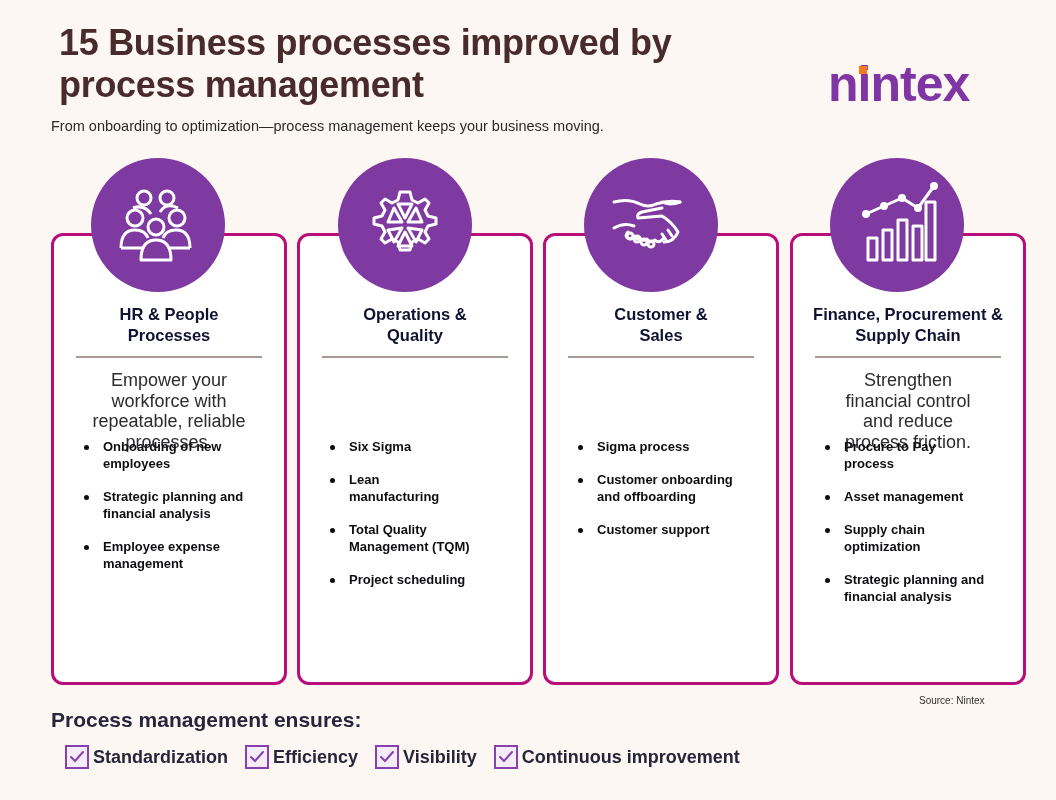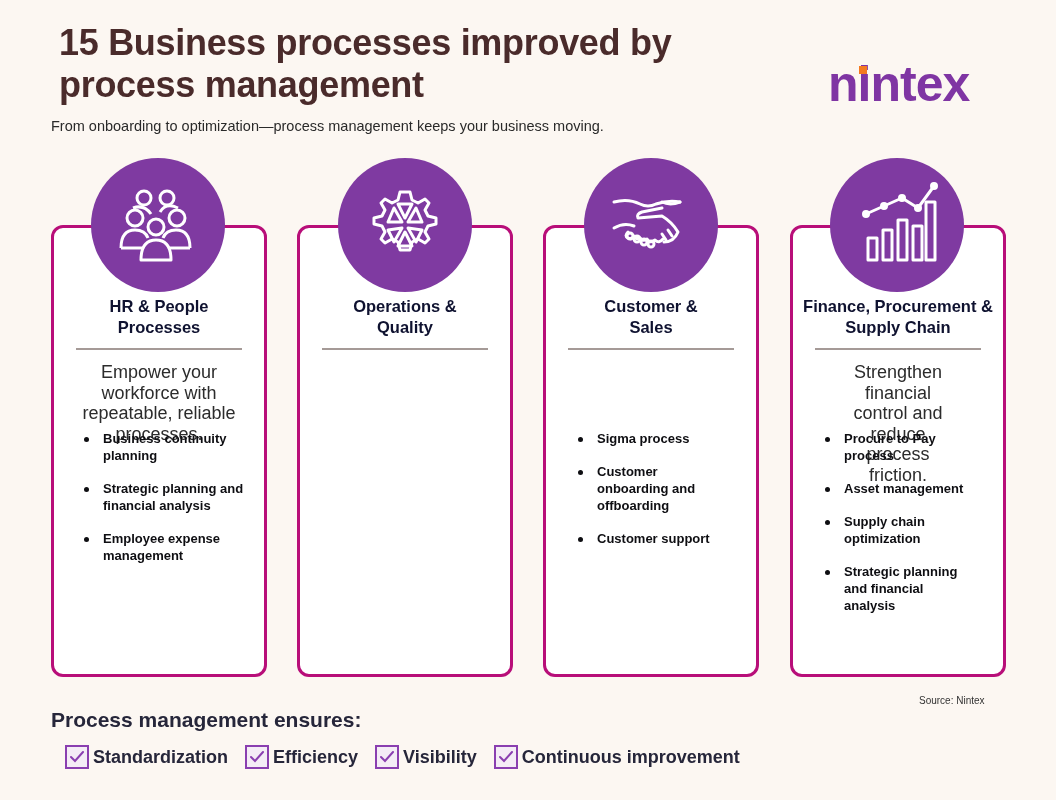--- a/index.html
+++ b/index.html
@@ -25,21 +25,21 @@
   .logo {
     position: absolute; left: 828px; top: 56px;
     font-size: 50px; font-weight: 700; color: #7f35a3;
     letter-spacing: -1px; line-height: 56px;
   }
   .logo-dot {
     position: absolute; left: 31px; top: 10px;
     width: 8px; height: 8px; background: #f47a20;
   }
   .card {
-    position: absolute; top: 225px; height: 452px; width: 216px;
+    position: absolute; top: 233px; height: 452px; width: 236px;
     border: 3px solid #b80e79; border-radius: 12px;
     background: #ffffff;
   }
   .circle {
     position: absolute; width: 134px; height: 134px; border-radius: 50%;
     background: #7f3aa1; top: 158px;
     display: flex; align-items: center; justify-content: center;
   }
   .circle svg { width: 90px; height: 90px; }
   .card-title {
@@ -97,21 +97,21 @@
 <div class="logo">
   <span>nintex</span>
   <span class="logo-dot"></span>
 </div>
 
 <div class="card" style="left:51px;">
   <div class="card-title" style="padding:0 36px;">HR &amp; People Processes</div>
   <div class="divider"></div>
   <div class="card-desc" style="padding:0 14px;">Empower your workforce with repeatable, reliable processes.</div>
   <ul class="card-list" style="left:28px;right:18px;">
-    <li>Business continuity planning</li>
+    <li>Onboarding of new employees</li>
     <li>Strategic planning and financial analysis</li>
     <li>Employee expense management</li>
   </ul>
 </div>
 <div class="circle" style="left:91px;">
   <svg viewBox="0 0 90 90" fill="none" stroke="#fff" stroke-width="3" stroke-linejoin="round">
     <circle cx="31" cy="18" r="7"></circle>
     <circle cx="54" cy="18" r="7"></circle>
     <circle cx="22" cy="38" r="8"></circle>
     <circle cx="64" cy="38" r="8"></circle>
@@ -122,20 +122,26 @@
     <path d="M77 68 q0 -18 -14 -18 q-10 0 -13 8"></path>
     <path d="M8 68 h22"></path>
     <path d="M77 68 h-22"></path>
     <path d="M28 80 q0 -20 15 -20 q15 0 15 20 z"></path>
   </svg>
 </div>
 
 <div class="card" style="left:297px;">
   <div class="card-title" style="padding:0 46px;">Operations &amp; Quality</div>
   <div class="divider"></div>
+  <ul class="card-list" style="left:28px;right:18px;">
+    <li>Six Sigma</li>
+    <li style="padding-right:40px;">Lean manufacturing</li>
+    <li style="padding-right:40px;">Total Quality Management (TQM)</li>
+    <li>Project scheduling</li>
+  </ul>
 </div>
 <div class="circle" style="left:338px;">
   <svg viewBox="0 0 90 90" fill="none" stroke="#fff" stroke-width="3" stroke-linejoin="round">
     <path d="M45 8 l5 0 l2 8 l6 3 l7 -4 l4 4 l-4 7 l3 6 l8 2 l0 6 l-8 2 l-3 6 l4 7 l-4 4 l-7 -4 l-6 3 l-2 8 l-5 0 M45 8 l-5 0 l-2 8 l-6 3 l-7 -4 l-4 4 l4 7 l-3 6 l-8 2 l0 6 l8 2 l3 6 l-4 7 l4 4 l7 -4 l6 3 l2 8 l5 0" transform="translate(0,4) scale(1,1)"></path>
     <polygon points="38,24 52,24 45,38"></polygon>
     <polygon points="56,28 62,42 48,42" transform="rotate(0)"></polygon>
     <polygon points="62,50 56,62 48,48"></polygon>
     <polygon points="52,66 38,66 45,52"></polygon>
     <polygon points="34,62 28,50 42,48"></polygon>
     <polygon points="28,42 34,28 42,42"></polygon>

